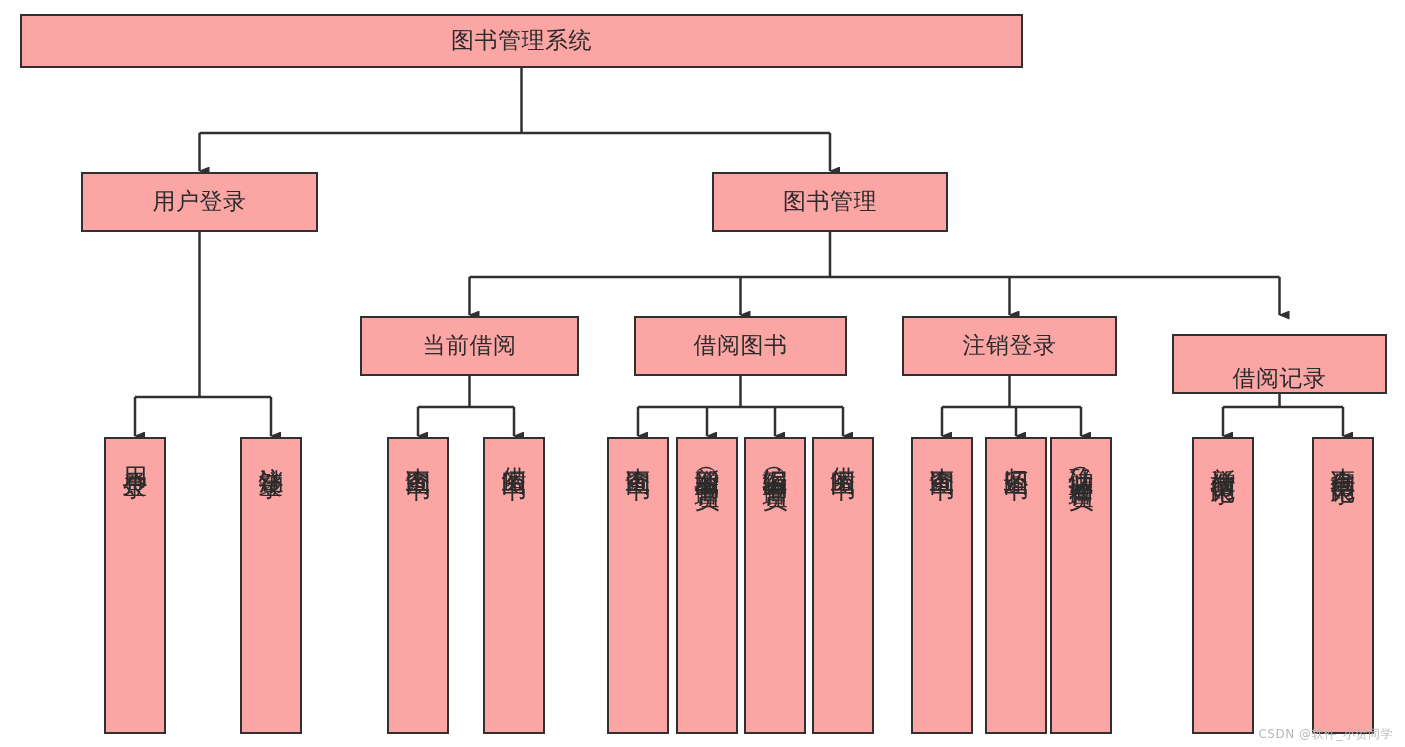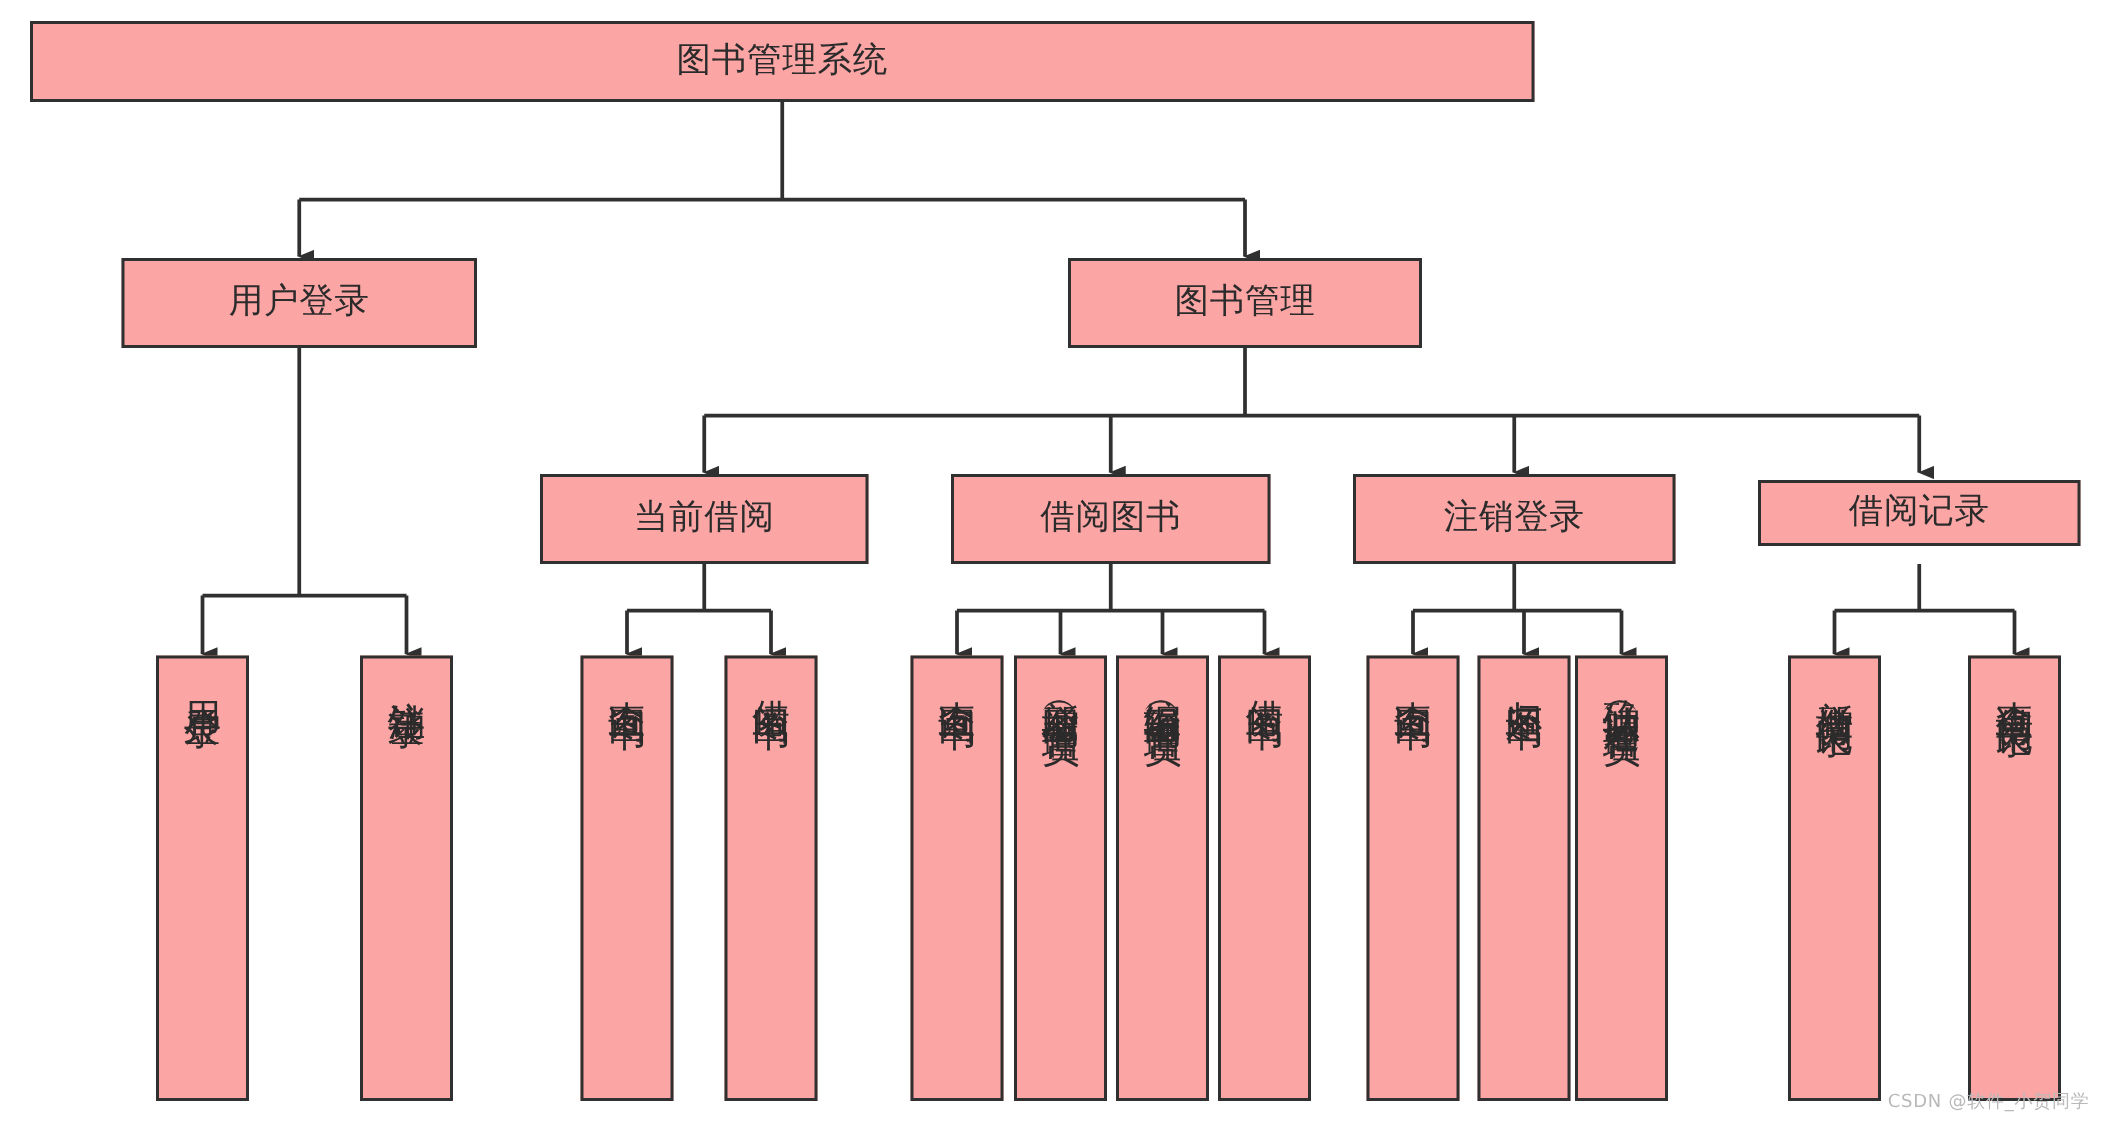--- a/index.html
+++ b/index.html
@@ -138,21 +138,21 @@
       </div>
       <div class="node horiz" style="left: 360px; top: 316px; width: 219px; height: 60px;">
         <span class="node-label">当前借阅</span>
       </div>
       <div class="node horiz" style="left: 634px; top: 316px; width: 213px; height: 60px;">
         <span class="node-label">借阅图书</span>
       </div>
       <div class="node horiz" style="left: 902px; top: 316px; width: 215px; height: 60px;">
         <span class="node-label">注销登录</span>
       </div>
-      <div class="node horiz" style="left: 1172px; top: 320px; width: 215px; height: 44px;">
+      <div class="node horiz" style="left: 1172px; top: 334px; width: 215px; height: 60px; align-items: flex-end;">
         <span class="node-label">借阅记录</span>
       </div>
       <div class="node vert" style="left: 104px; top: 437px; width: 62px; height: 297px;">
         <span class="node-label">用户登录</span>
       </div>
       <div class="node vert" style="left: 240px; top: 437px; width: 62px; height: 297px;">
         <span class="node-label">注销登录</span>
       </div>
       <div class="node vert" style="left: 387px; top: 437px; width: 62px; height: 297px;">
         <span class="node-label">查询图书</span>

